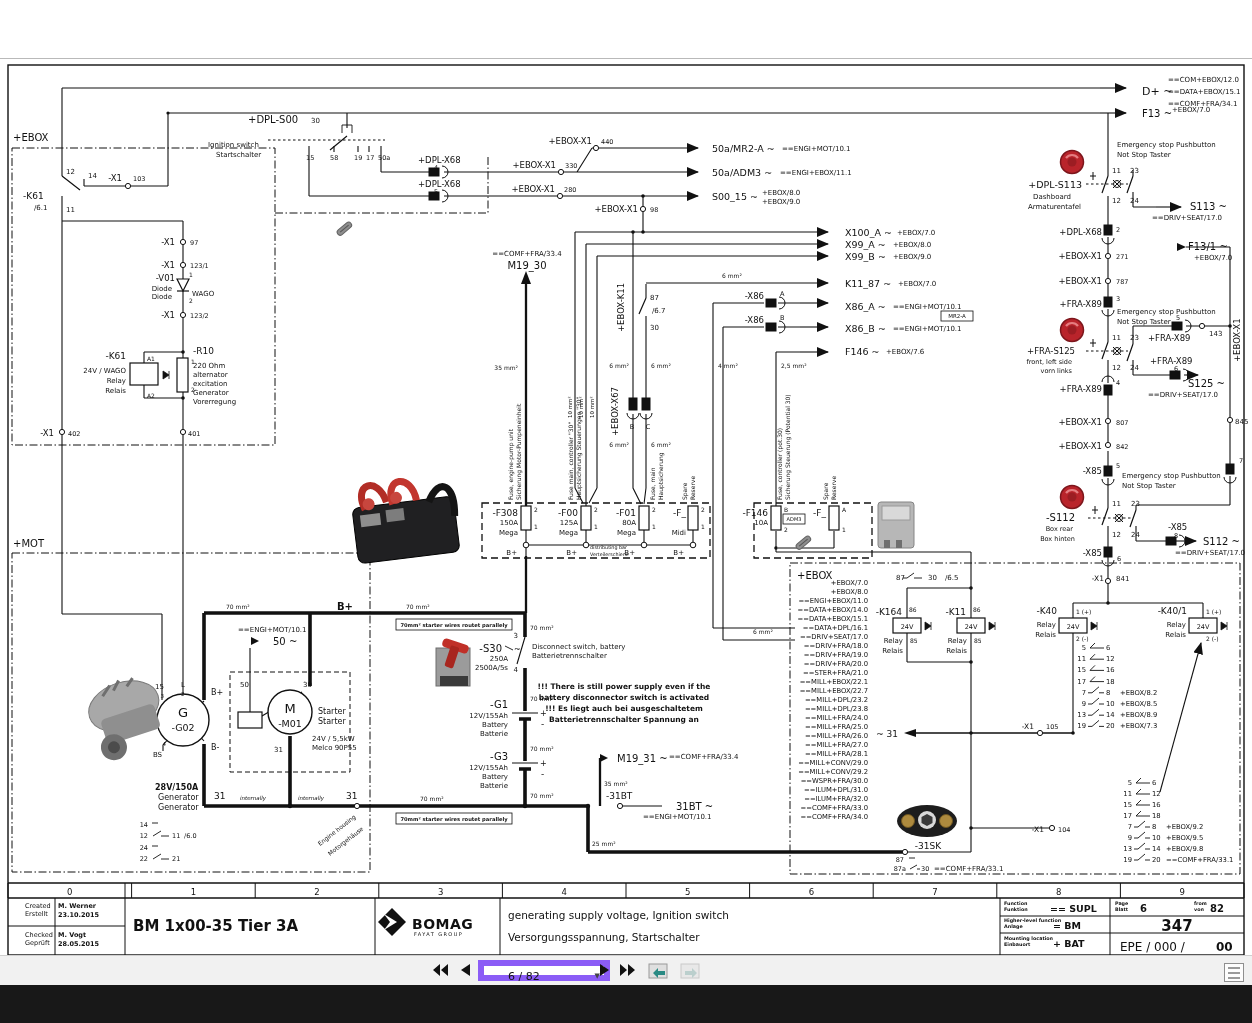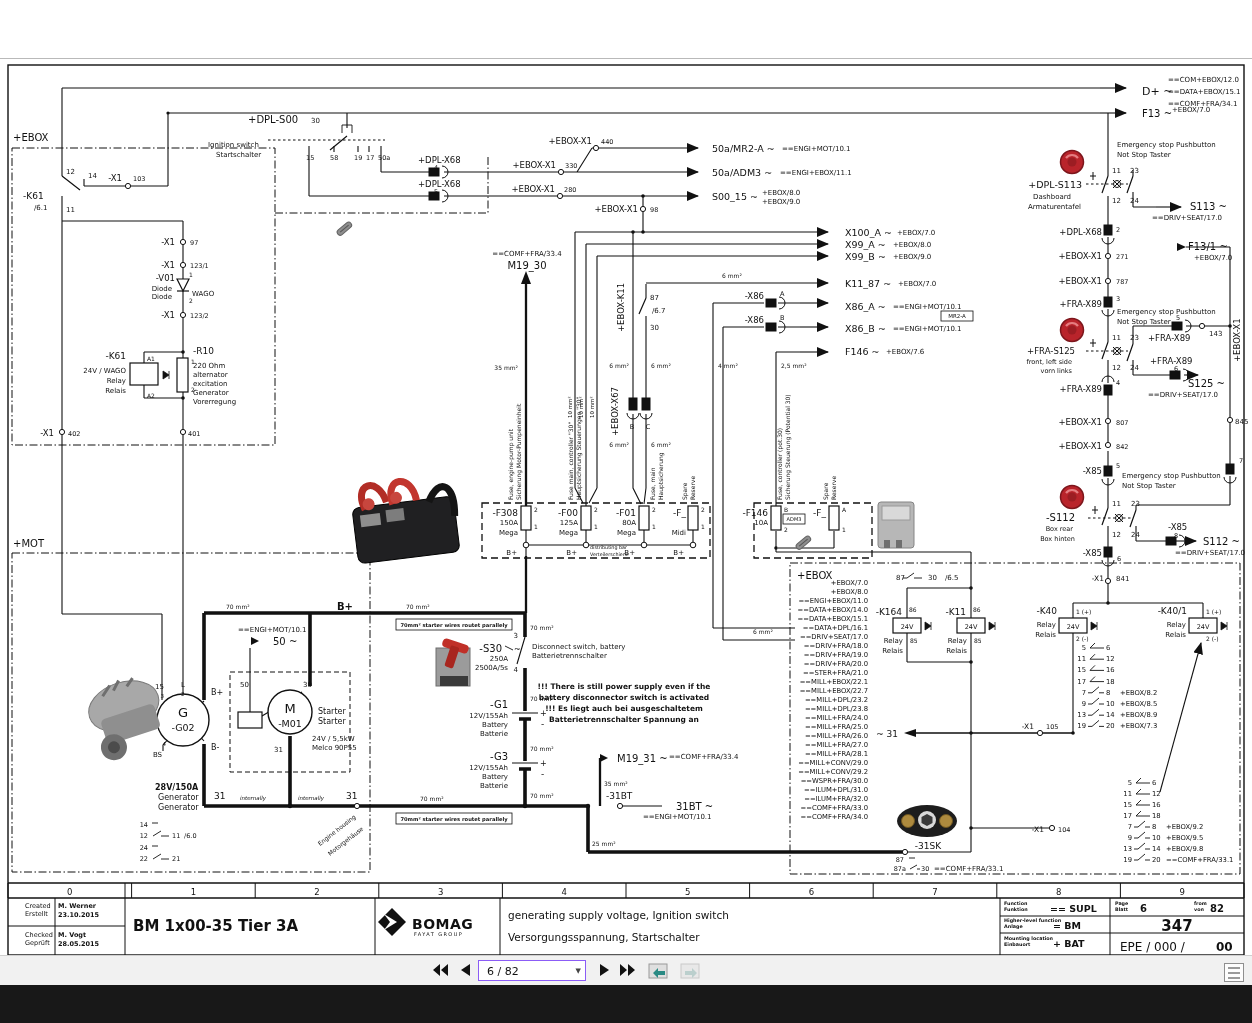--- a/index.html
+++ b/index.html
@@ -2,21 +2,21 @@
 <html><head>
 <meta charset="utf-8">
 <style>
   html,body{margin:0;padding:0;background:#fff;font-family:"DejaVu Sans",sans-serif;}
   #stage{position:relative;width:1252px;height:1023px;overflow:hidden;background:#fff;}
   #topbar{position:absolute;left:0;top:0;width:1252px;height:58px;background:#fff;border-bottom:1px solid #b9b9b9;}
   #sheet{position:absolute;left:0;top:59px;width:1252px;height:896px;}
   svg text{fill:#111;}
   #toolbar{position:absolute;left:0;top:955px;width:1252px;height:30px;background:#f1f1f1;border-top:1px solid #cfcfcf;}
   .tbtn{position:absolute;top:5px;width:20px;height:20px;background:transparent;border:0;padding:0;cursor:pointer;}
-  #pagebox{position:absolute;left:478px;top:4px;width:108px;height:21px;background:#fff;border:1px solid #8b5cf6;font-size:11px;line-height:21px;padding-left:8px;box-sizing:border-box;color:#111;}
+  #pagebox{position:absolute;left:478px;top:4px;width:132px;height:21px;background:#fff;border:6px solid #8b5cf6;font-size:11px;line-height:21px;padding-left:24px;box-sizing:border-box;color:#111;}
   #pagebox .dd{position:absolute;right:4px;top:0;color:#444;font-size:7px;line-height:21px;}
   #bottomstrip{position:absolute;left:0;top:985px;width:1252px;height:38px;background:#181818;}
   #sideicon{position:absolute;right:8px;top:963px;width:18px;height:17px;background:#fdfdfd;border:1px solid #8f8f8f;}
   #sideicon i{display:block;height:2px;background:#9a9a9a;margin:3px 3px 0 3px;}
 </style>
 </head>
 <body>
 
 <div id="stage">
   <div id="topbar"></div>

